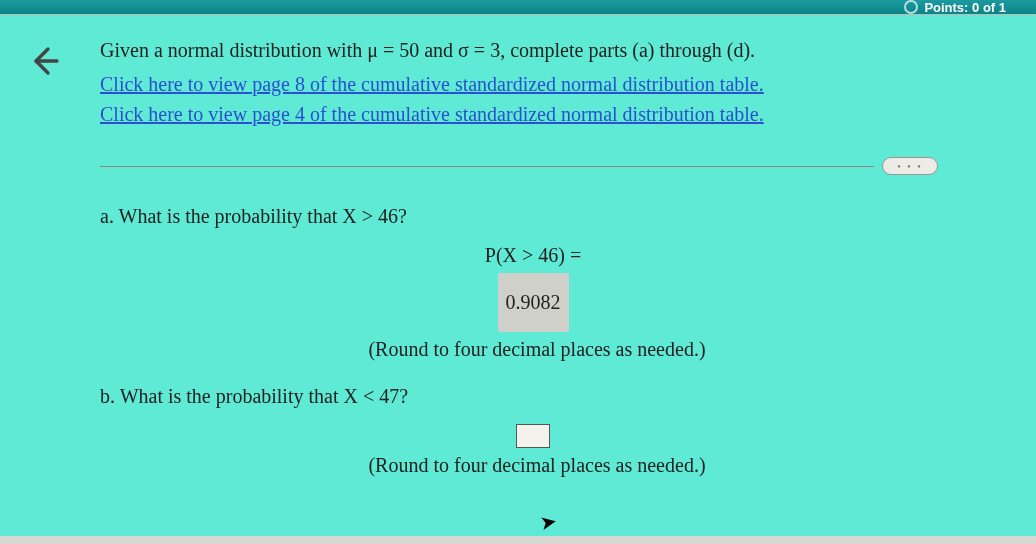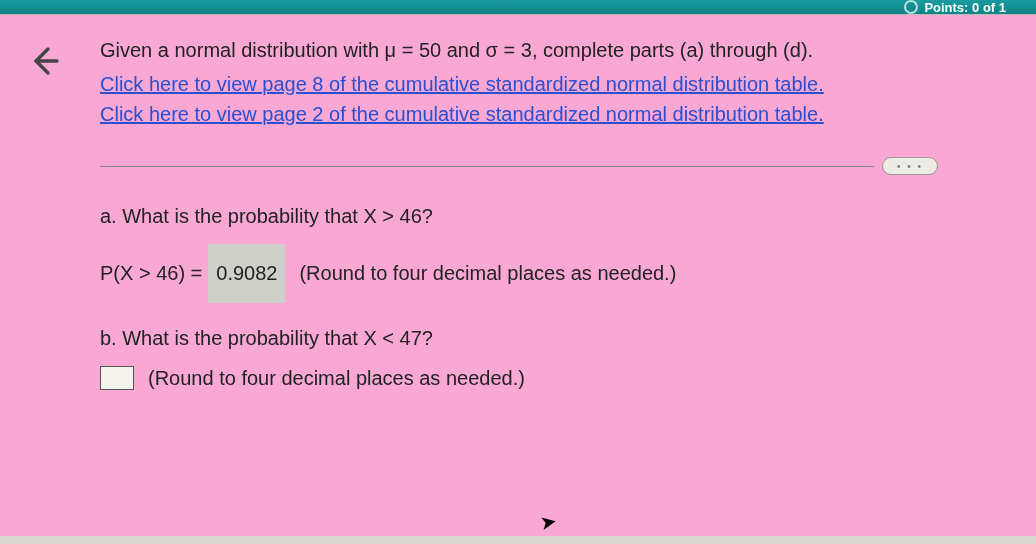--- a/index.html
+++ b/index.html
@@ -26,24 +26,25 @@
     .top-bar .circle {
       width: 14px;
       height: 14px;
       border: 2px solid #fff;
       border-radius: 50%;
       margin-right: 6px;
       opacity: 0.7;
     }
     .content-wrap {
       width: 100%;
-      background: #f9a8d4;
+      background: #5eead4;
       border-top: 1px solid #bcbab4;
       padding: 0;
       min-height: 522px;
+      font-family: Liberation Serif, serif;
     }
     .question-row {
       display: flex;
       align-items: flex-start;
     }
     .back-col {
       width: 90px;
       display: flex;
       justify-content: center;
       padding-top: 28px;
@@ -87,21 +88,21 @@
       display: flex;
       align-items: center;
       justify-content: center;
       font-size: 10px;
       color: #777;
       letter-spacing: 2px;
       cursor: pointer;
     }
     .part { margin-bottom: 24px; margin-top: 12px; }
     .part-label { margin-bottom: 16px; }
-    .answer-line { display: flex; align-items: center; gap: 6px; }
+    .answer-line { display: flex; align-items: center; gap: 6px; flex-direction: column; }
     .filled-box {
       background: #cfd0c9;
       padding: 18px 8px;
       border-radius: 2px;
     }
     .empty-box {
       width: 34px;
       height: 24px;
       border: 1px solid #555;
       background: #f3f2ed;
@@ -129,21 +130,21 @@
   <div class="question-row">
     <div class="back-col">
       <svg class="back-icon" viewBox="0 0 24 24" fill="none" stroke="currentColor" stroke-width="2.2">
         <path d="M14 4 L6 12 L14 20" stroke-linecap="round" stroke-linejoin="round"></path>
         <line x1="6" y1="12" x2="20" y2="12" stroke-linecap="round"></line>
       </svg>
     </div>
     <div class="main-col">
       <div class="instr">Given a normal distribution with μ = 50 and σ = 3, complete parts (a) through (d).</div>
       <a class="link">Click here to view page 8 of the cumulative standardized normal distribution table.</a>
-      <a class="link">Click here to view page 2 of the cumulative standardized normal distribution table.</a>
+      <a class="link">Click here to view page 4 of the cumulative standardized normal distribution table.</a>
 
       <div class="divider-row">
         <hr>
         <div class="pill">• • •</div>
         <div style="width:20px"></div>
       </div>
 
       <div class="part">
         <div class="part-label">a. What is the probability that X &gt; 46?</div>
         <div class="answer-line">

